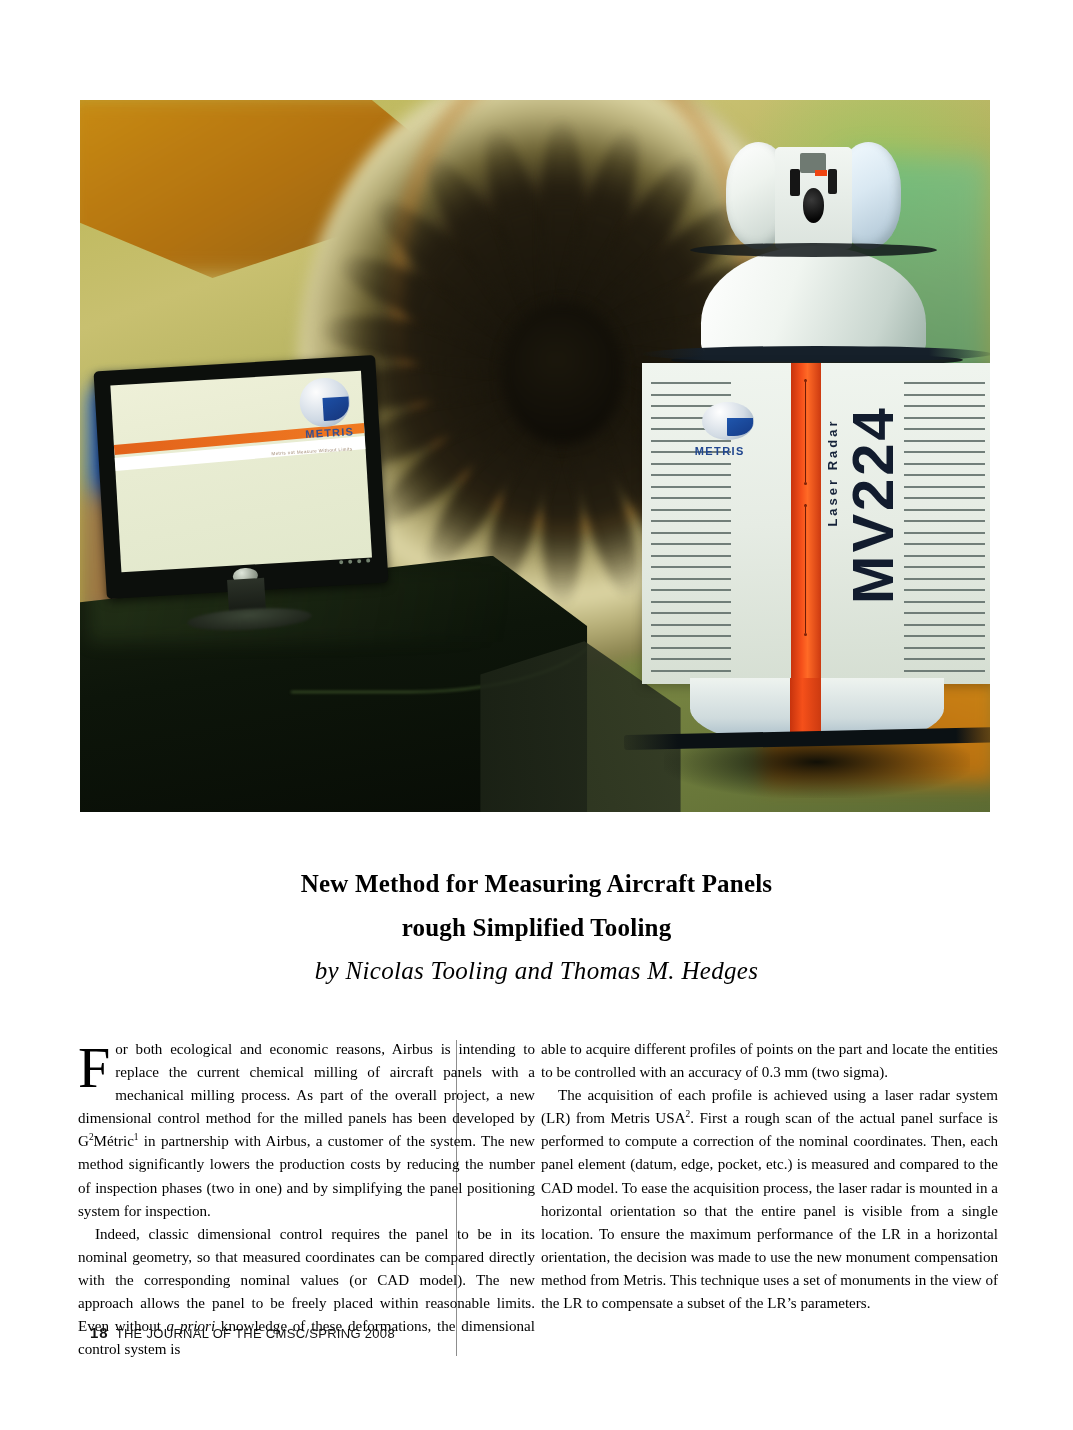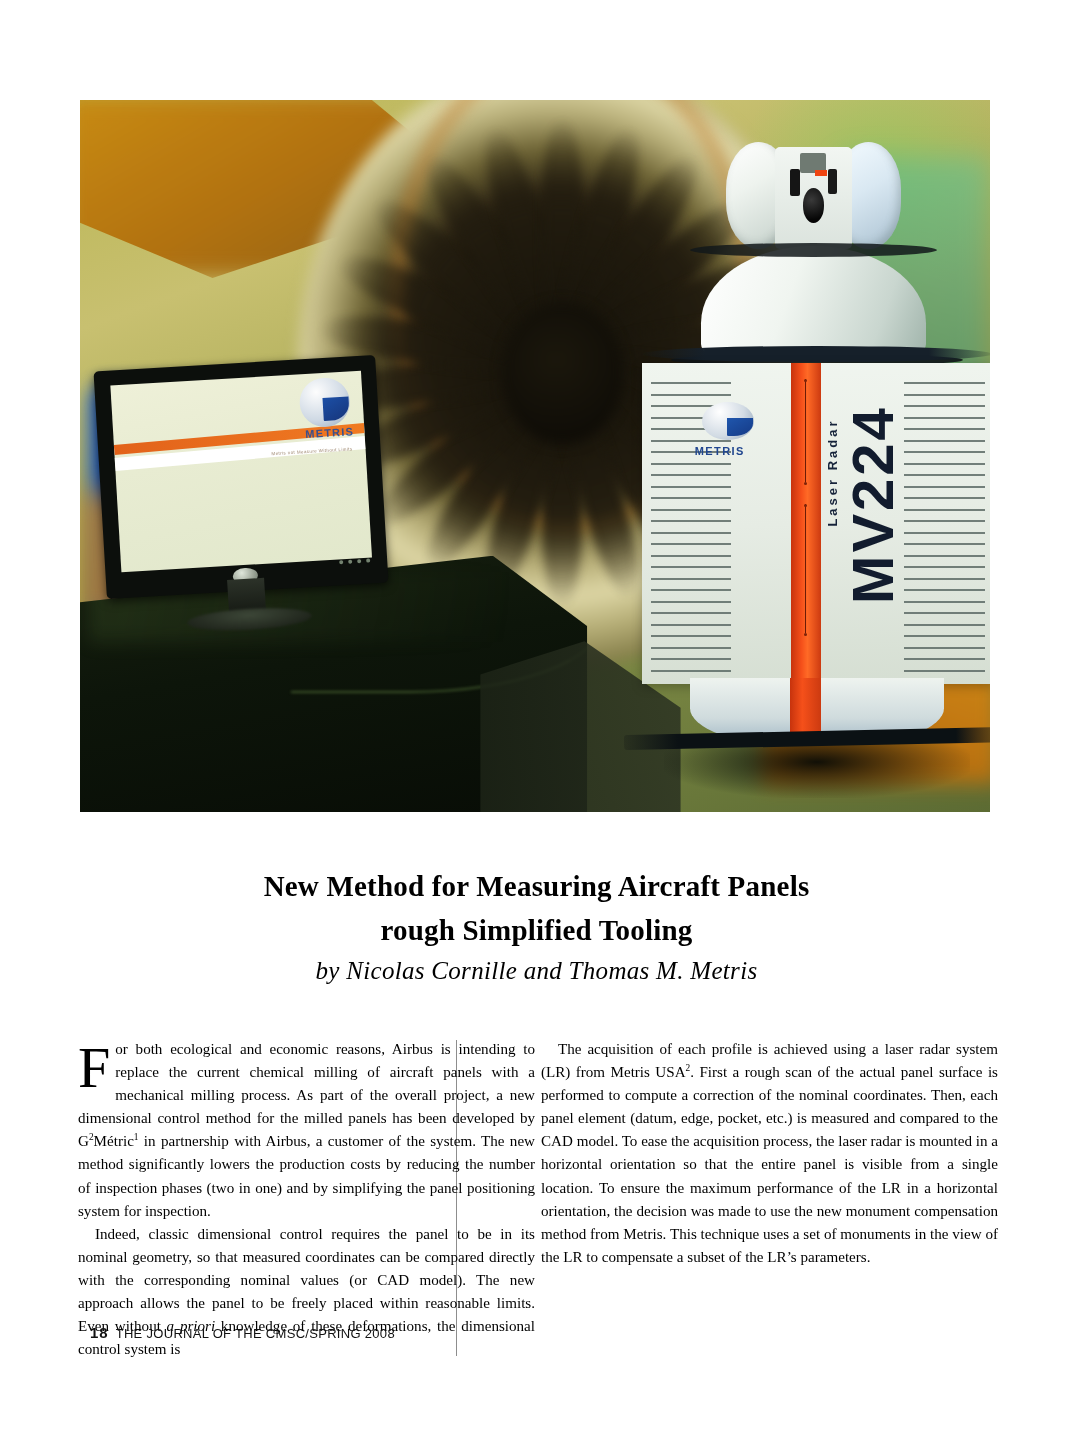--- a/index.html
+++ b/index.html
@@ -146,21 +146,21 @@
   .lr-basestripe{position:absolute;left:42.5%;top:81%;width:8.6%;height:10%;
     background:linear-gradient(90deg,#c7330d,#f5501a 40%,#cc3a10 100%);}
   .lr-feet{position:absolute;left:-3%;top:89%;width:106%;height:2.2%;
     background:linear-gradient(90deg,rgba(10,14,16,.2),#0b1114 14%,#0b1114 86%,rgba(10,14,16,.2));
     border-radius:3px;transform:rotate(-1.2deg);}
   .lr-shadow{position:absolute;left:8%;top:90%;width:84%;height:9%;
     background:radial-gradient(ellipse at 50% 40%,rgba(4,8,6,.92),rgba(4,8,6,0) 74%);}
 
   
   .title{position:absolute;left:0;right:0;top:845px;text-align:center;
-    font-size:29px;line-height:44px;letter-spacing:.2px;}
+    font-size:25px;line-height:44px;letter-spacing:.2px;}
   .byline{position:absolute;left:0;right:0;top:957px;text-align:center;
     font-style:italic;font-size:25px;letter-spacing:.3px;}
 
   .cols{position:absolute;left:78px;top:1038px;width:920px;}
   .col{position:absolute;top:0;width:457px;font-size:15.1px;line-height:23.1px;
     text-align:justify;text-justify:inter-word;}
   .col.left{left:0;}
   .col.right{left:463px;}
   .rule{position:absolute;left:456px;top:1040px;width:1px;height:316px;background:#8d8d8d;}
   .col p{margin:0;text-indent:0;}
@@ -341,35 +341,36 @@
     <div class="lr-basestripe"></div>
     <div class="lr-shadow"></div>
     <div class="lr-feet"></div>
   </div>
 </div>
 
 <h1 class="title">
   <span>New Method for Measuring Aircraft Panels</span><br>
   <span>rough Simplified Tooling</span>
 </h1>
-<div class="byline">by Nicolas Cornille and Thomas M. Metris</div>
+<div class="byline">by Nicolas Tooling and Thomas M. Hedges</div>
 
 <div class="rule"></div>
 <div class="cols">
 
   <div class="col left">
     <p>
       <span class="dropcap">F</span><span>or both ecological and economic reasons, Airbus is intending to replace the current chemical milling of aircraft panels with a mechanical milling process. As part of the overall project, a new dimensional control method for the milled panels has been developed by G</span><sup>2</sup><span>Métric</span><sup>1</sup><span> in partnership with Airbus, a customer of the system. The new method significantly lowers the production costs by reducing the number of inspection phases (two in one) and by simplifying the panel positioning system for inspection.</span>
     </p>
     <p class="ind">
       <span>Indeed, classic dimensional control requires the panel to be in its nominal geometry, so that measured coordinates can be compared directly with the corresponding nominal values (or CAD model). The new approach allows the panel to be freely placed within reasonable limits. Even without </span><span class="it">a priori</span><span> knowledge of these deformations, the dimensional control system is</span>
     </p>
   </div>
 
   <div class="col right">
+    <p>able to acquire different profiles of points on the part and locate the entities to be controlled with an accuracy of 0.3 mm (two sigma).</p>
     <p class="ind">
       <span>The acquisition of each profile is achieved using a laser radar system (LR) from Metris USA</span><sup>2</sup><span>. First a rough scan of the actual panel surface is performed to compute a correction of the nominal coordinates. Then, each panel element (datum, edge, pocket, etc.) is measured and compared to the CAD model. To ease the acquisition process, the laser radar is mounted in a horizontal orientation so that the entire panel is visible from a single location. To ensure the maximum performance of the LR in a horizontal orientation, the decision was made to use the new monument compensation method from Metris. This technique uses a set of monuments in the view of the LR to compensate a subset of the LR’s parameters.</span>
     </p>
   </div>
 </div>
 
 <div class="footer">
   <span class="pg">18</span><span>THE JOURNAL OF THE CMSC/SPRING 2008</span>
 </div>
 

